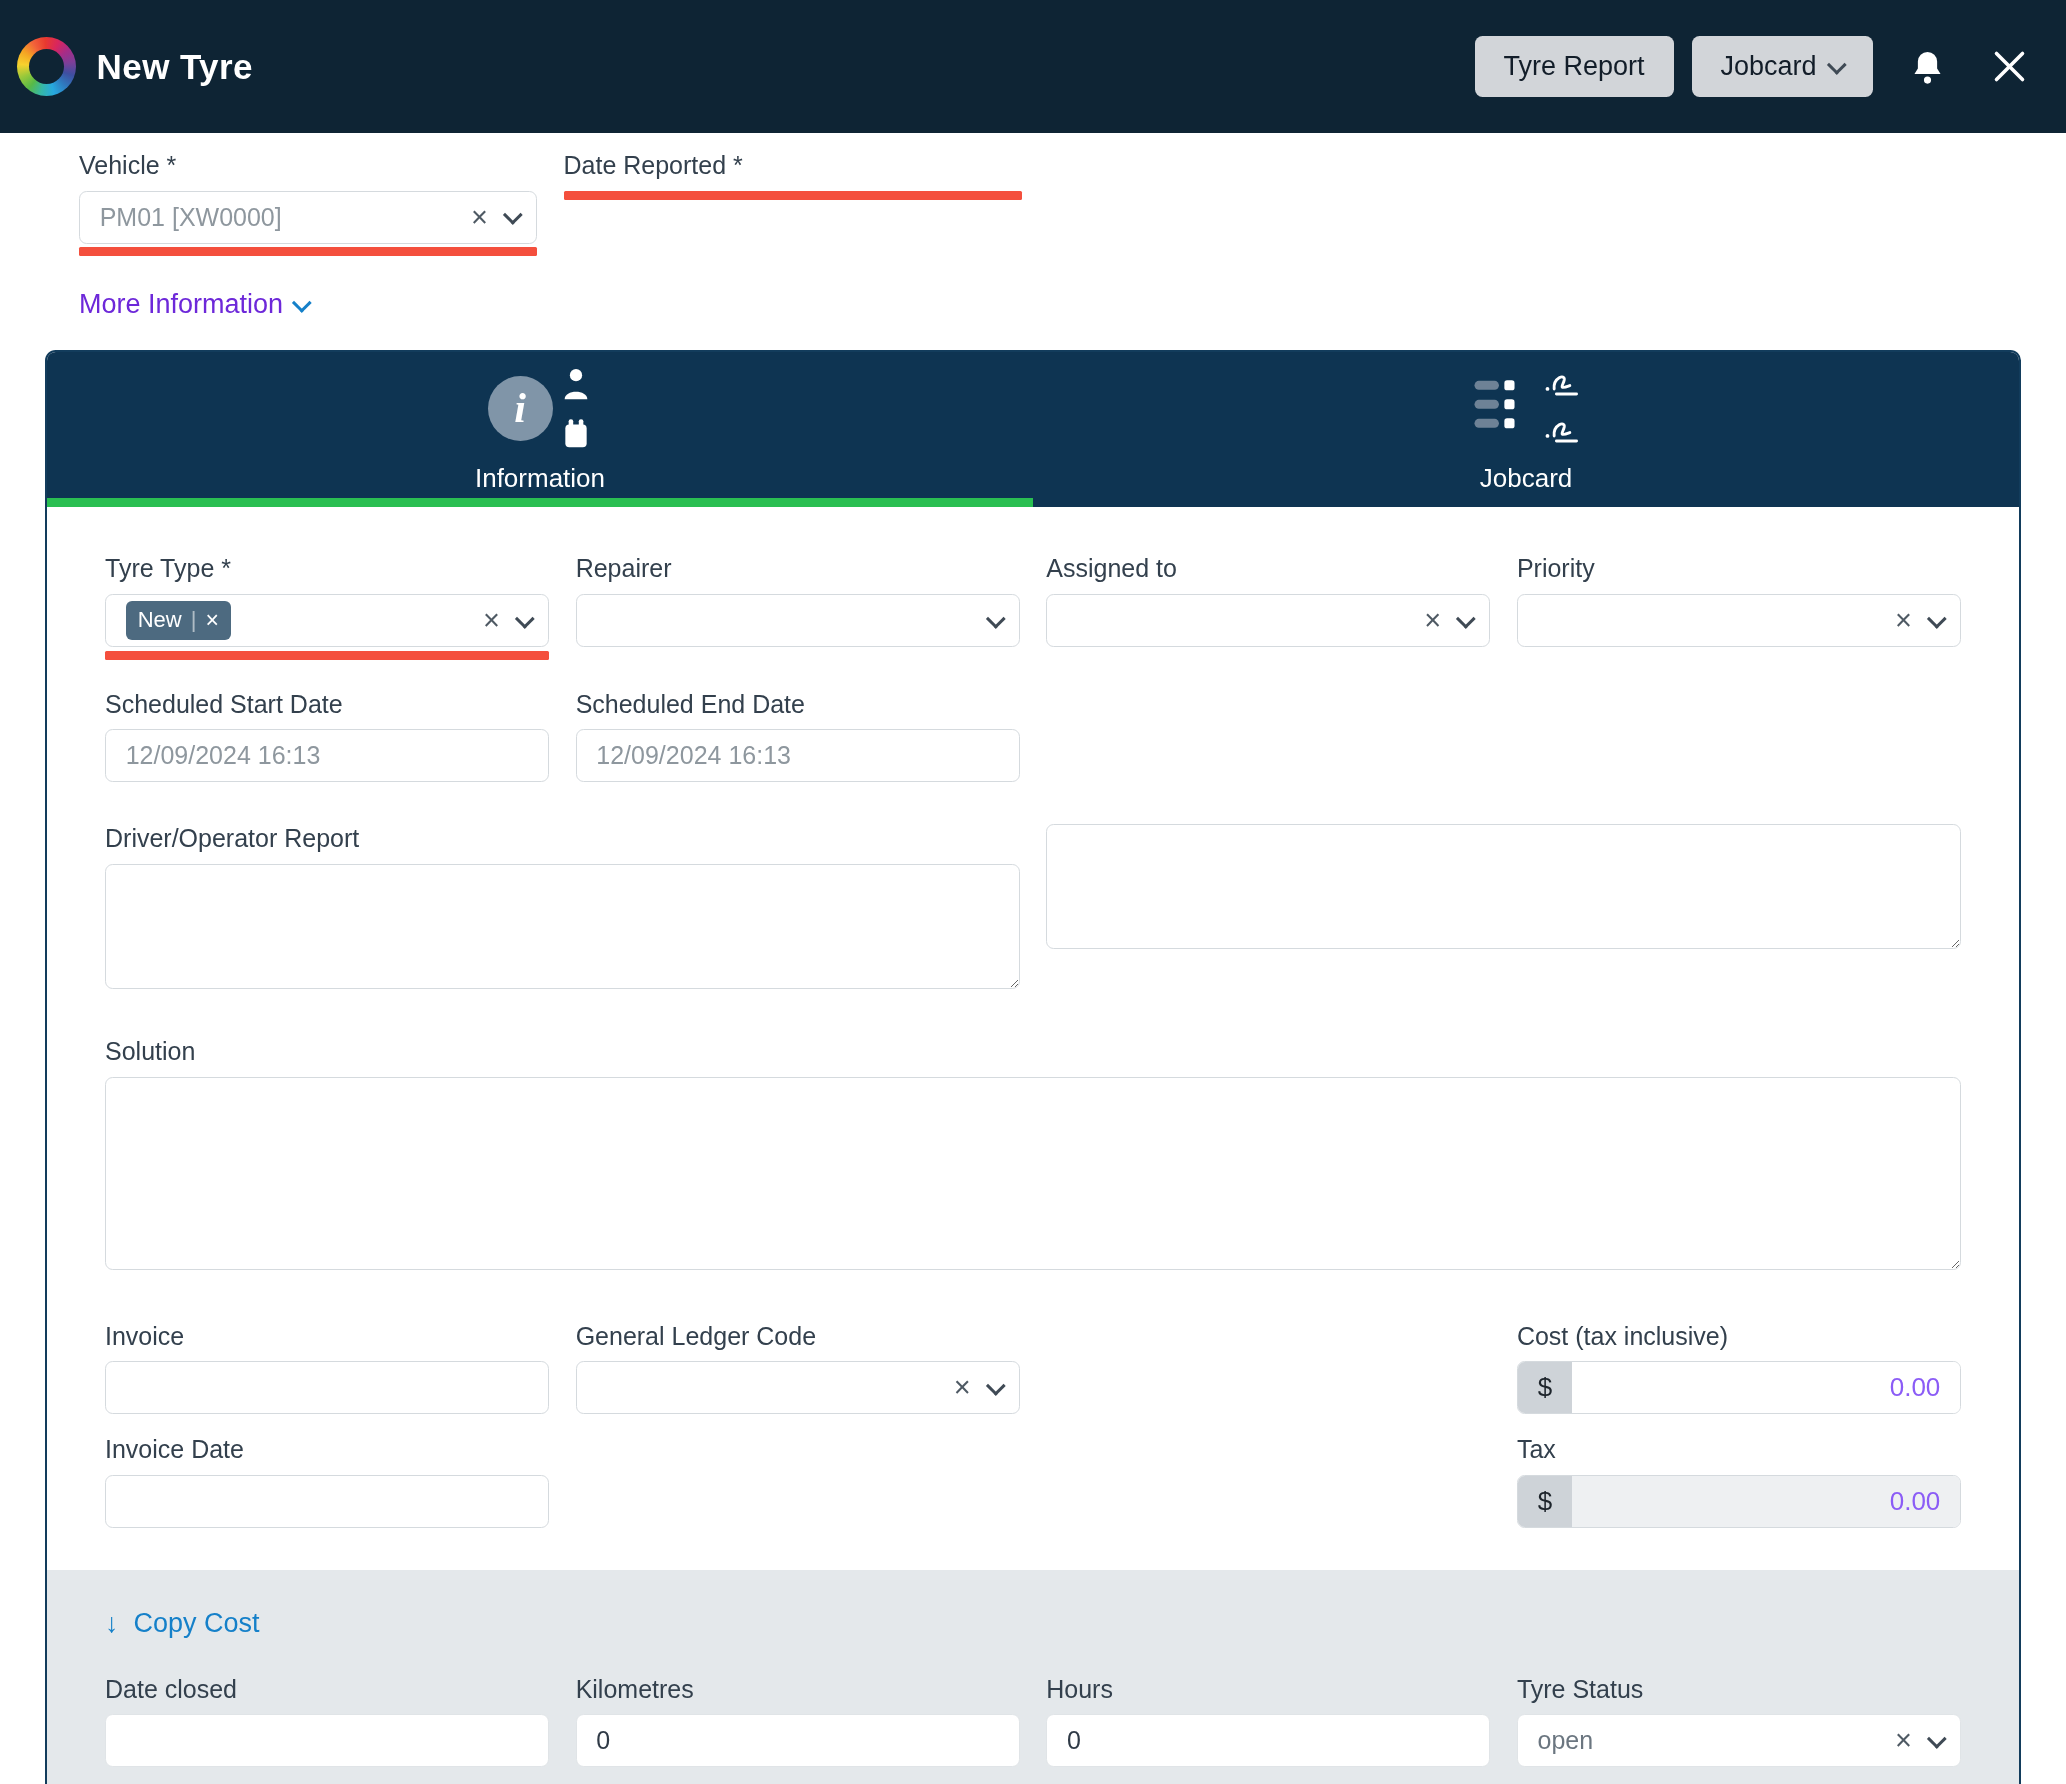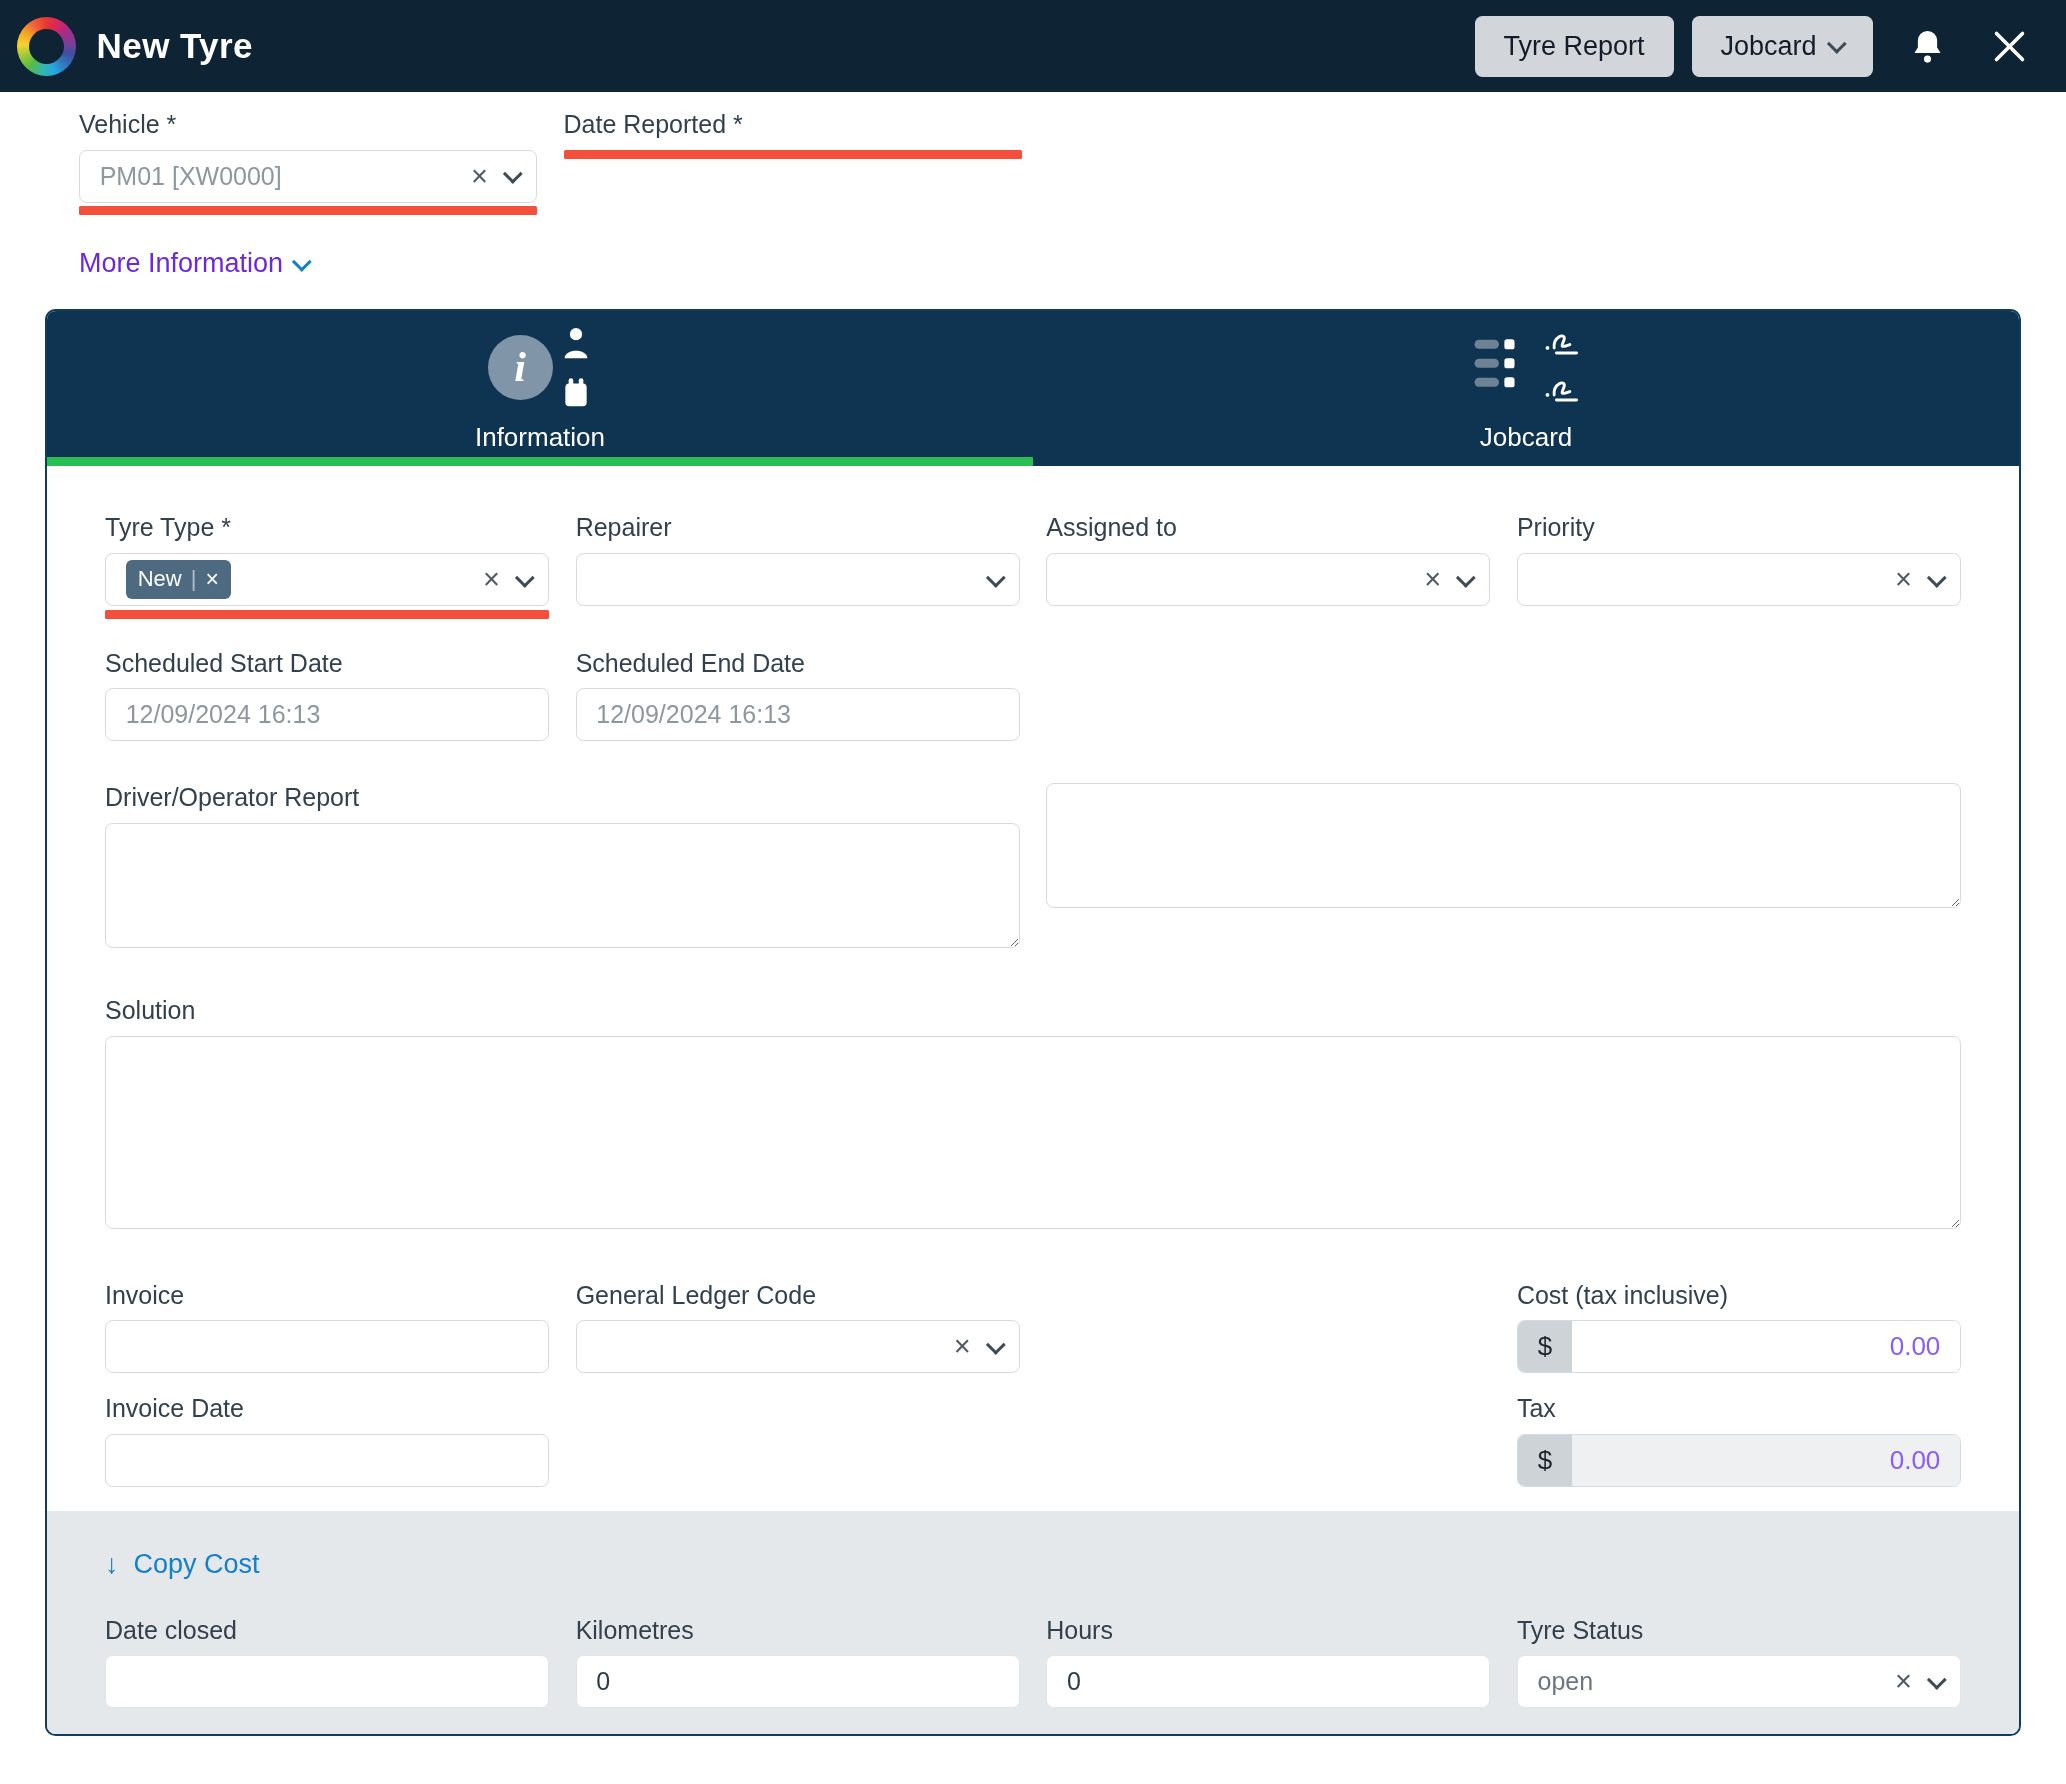--- a/index.html
+++ b/index.html
@@ -1,20 +1,20 @@
 <!DOCTYPE html>
 <html style="font-size:12px"><head>
 <meta charset="utf-8">
 <style>
   * { box-sizing: border-box; margin: 0; padding: 0; }
   html,body { width: 2066px; height: 1785px; overflow: hidden;
     font-family: "Liberation Sans", sans-serif; background: #ffffff; }
 
   
-  .app-header { height: 92px; background: #0e2434; display: flex; align-items: center;
+  .app-header { height: 133px; background: #0e2434; display: flex; align-items: center;
     padding: 0 30px 0 16.6px; }
   .logo { width: 59px; height: 59px; border-radius: 50%; position: relative; flex: 0 0 auto;
     background: conic-gradient(from -30deg,#f2633a,#e8392f,#d9265d,#a62c88,#7d3f98,#3e4fa1,#2f7abf,#27a9e0,#35b8a8,#57b947,#9ac93a,#f7d22e,#f5a623,#f2633a); }
   .logo::after { content:""; position:absolute; inset:12px; border-radius:50%; background:#0e2434; }
   .app-title { color:#fff; font-size:35px; font-weight:700; margin-left:21px; letter-spacing:0.4px; }
   .header-right { margin-left:auto; display:flex; align-items:center; gap:18px; }
   .hdr-btn { background:#d2d5d9; color:#121d29; border:none; border-radius:7.6px;
     height:61px; padding:0 29px; font-size:27px; font-family:inherit; display:flex;
     align-items:center; gap:13.6px; cursor:pointer; }
   .hdr-icon { width:53px; height:53px; display:flex; align-items:center; justify-content:center; margin-left:10.6px; }
@@ -48,21 +48,21 @@
     padding-bottom:13.6px; color:#fff; font-size:26px; cursor:pointer; position:relative; }
   .tab-iconwrap { display:flex; align-items:center; gap:7.6px; margin-bottom:9px; height:91px; }
   .active-bar { position:absolute; bottom:0; left:0; width:50%; height:9.8px; background:#2abf52; }
 
   .info-circle { width:65px; height:65px; border-radius:50%; background:#8095a8; color:#fff;
     display:flex; align-items:center; justify-content:center;
     font-family:"Liberation Serif",serif; font-size:42px; font-weight:700; font-style:italic; }
   .mini-col { display:flex; flex-direction:column; gap:13.6px; align-items:center; }
 
   
-  .content { padding: 47px 58px 24px 58px; background:#fff; }
+  .content { padding: 47px 58px 42px 58px; background:#fff; }
   .grid4 { display:grid; grid-template-columns: repeat(4,1fr); gap:26.5px; }
   .span2 { grid-column: span 2; }
   .span4 { grid-column: span 4; }
   .mb40{margin-bottom:30px;} .mb55{margin-bottom:42px;} .mb60{margin-bottom:45px;}
   .mb65{margin-bottom:49px;} .mb28{margin-bottom:21px;}
   textarea { width:100%; border:1.5px solid #d5dade; border-radius:7.6px; resize:both;
     font-family:inherit; font-size:25px; color:#2f3a46; padding:13.6px 16.6px; outline:none; }
   .ta-sm { height:125px; } .ta-lg { height:193px; }
   .tag { background:#4d6a80; color:#fff; border-radius:6px; font-size:22px; padding:6px 12px;
     display:inline-flex; align-items:center; gap:9px; }

